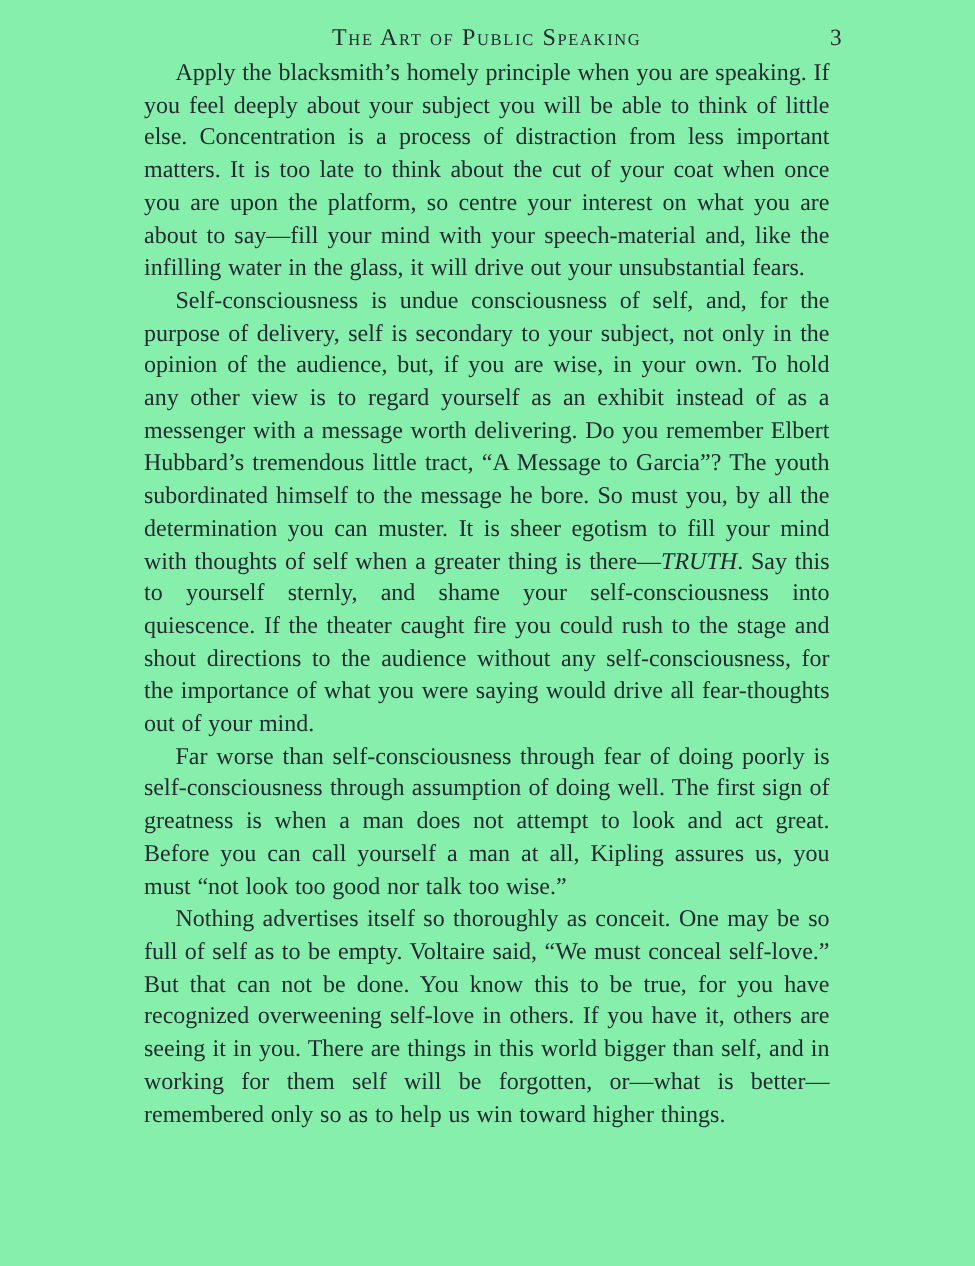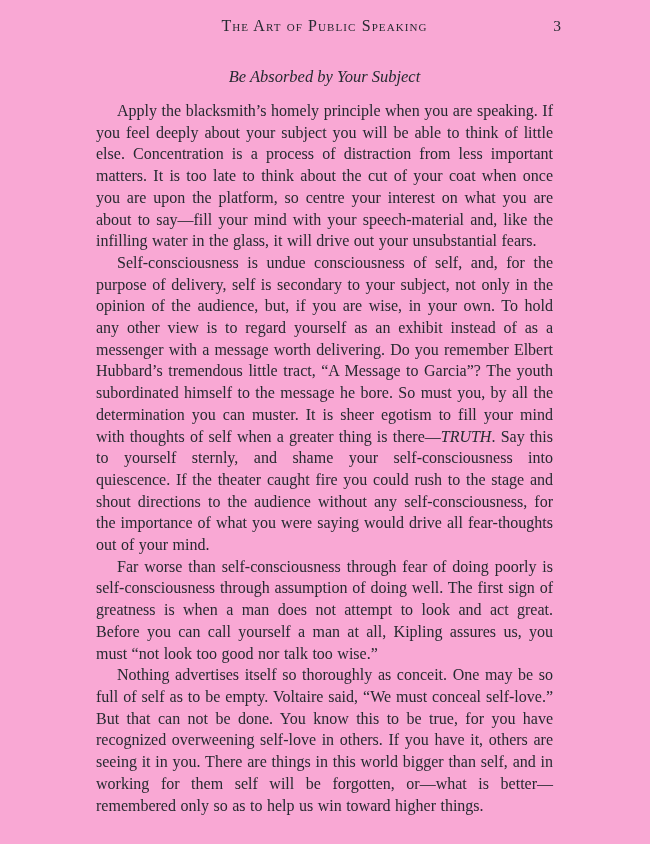--- a/index.html
+++ b/index.html
@@ -5,21 +5,21 @@
   html, body {
     margin: 0;
     padding: 0;
     background: #ffffff;
   }
   .page {
     position: relative;
     width: 650px;
     height: 844px;
     margin: 0;
-    background: #f9a8d4;
+    background: #86efac;
     box-sizing: border-box;
     padding: 16px 97px 0 96px;
     font-family: "Liberation Serif", "DejaVu Serif", serif;
     color: #262a31;
     overflow: hidden;
   }
   .running-head-row {
     position: relative;
     text-align: center;
     height: 22px;
@@ -59,20 +59,19 @@
   }
 </style>
 </head>
 <body>
 
 <div class="page">
   <div class="running-head-row">
     <span class="running-head">The Art of Public Speaking</span>
     <span class="page-number">3</span>
   </div>
-  <h2 class="section-title">Be Absorbed by Your Subject</h2>
   <div class="body-text">
       <p><span>Apply the blacksmith’s homely principle when you are speaking. If you feel deeply about your subject you will be able to think of little else. Concentration is a process of distraction from less important matters. It is too late to think about the cut of your coat when once you are upon the platform, so centre your interest on what you are about to say—fill your mind with your speech-material and, like the infilling water in the glass, it will drive out your unsubstantial fears.</span></p>
       <p><span>Self-consciousness is undue consciousness of self, and, for the purpose of delivery, self is secondary to your subject, not only in the opinion of the audience, but, if you are wise, in your own. To hold any other view is to regard yourself as an exhibit instead of as a messenger with a message worth delivering. Do you remember Elbert Hubbard’s tremendous little tract, “A Message to Garcia”? The youth subordinated himself to the message he bore. So must you, by all the determination you can muster. It is sheer egotism to fill your mind with thoughts of self when a greater thing is there—</span><em>TRUTH</em><span>. Say this to yourself sternly, and shame your self-consciousness into quiescence. If the theater caught fire you could rush to the stage and shout directions to the audience without any self-consciousness, for the importance of what you were saying would drive all fear-thoughts out of your mind.</span></p>
       <p><span>Far worse than self-consciousness through fear of doing poorly is self-consciousness through assumption of doing well. The first sign of greatness is when a man does not attempt to look and act great. Before you can call yourself a man at all, Kipling assures us, you must “not look too good nor talk too wise.”</span></p>
       <p><span>Nothing advertises itself so thoroughly as conceit. One may be so full of self as to be empty. Voltaire said, “We must conceal self-love.” But that can not be done. You know this to be true, for you have recognized overweening self-love in others. If you have it, others are seeing it in you. There are things in this world bigger than self, and in working for them self will be forgotten, or—what is better—remembered only so as to help us win toward higher things.</span></p>
     </div>
 </div>
 
 </body></html>

